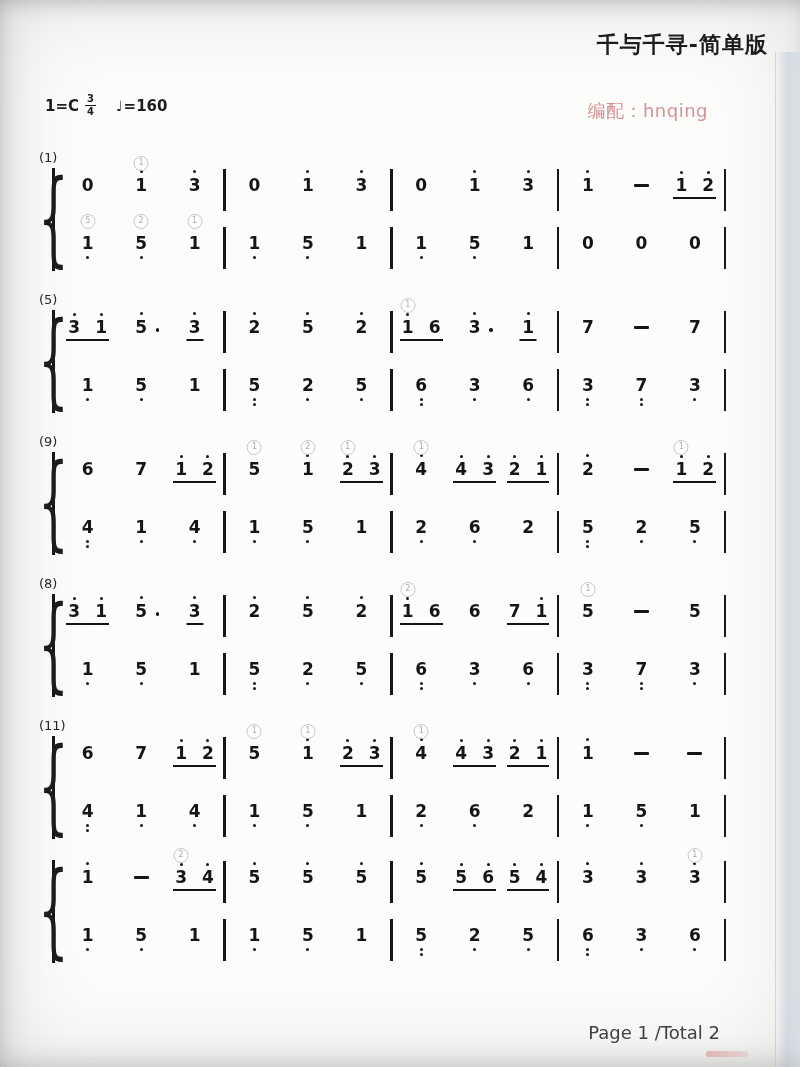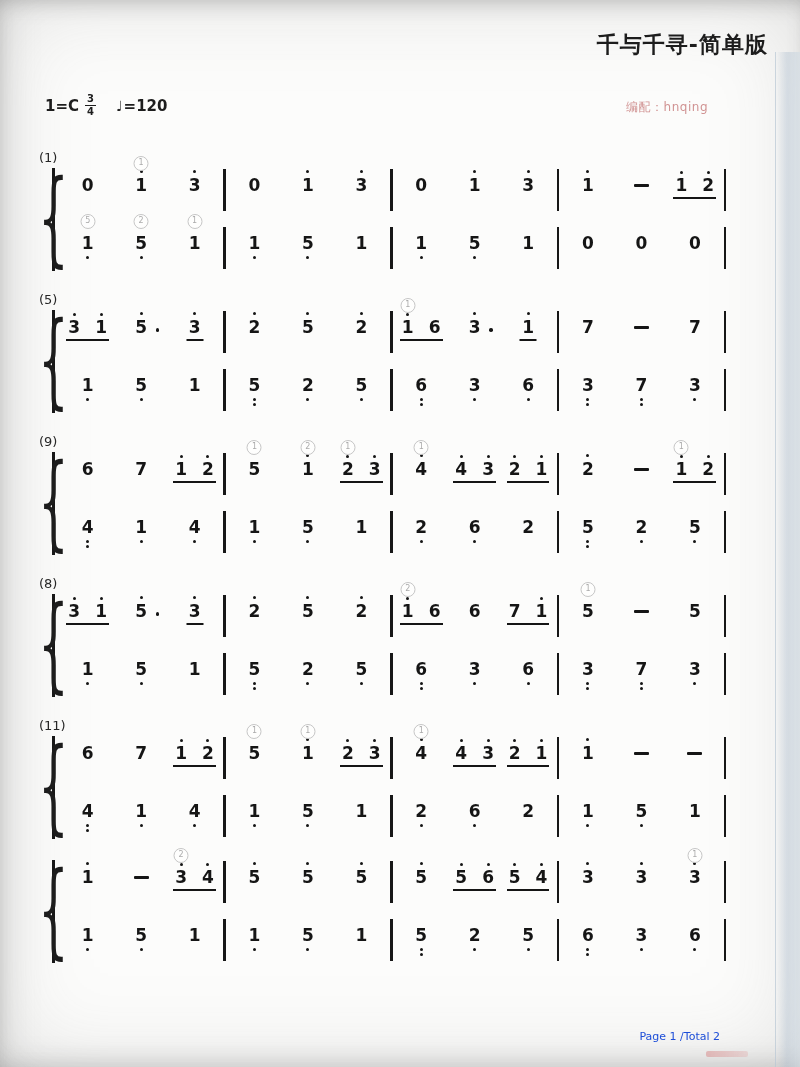--- a/index.html
+++ b/index.html
@@ -12,21 +12,21 @@
         background:linear-gradient(to right, rgba(185,200,214,0) 0%, rgba(168,186,204,.38) 45%, rgba(208,220,230,.55) 100%);
         border-left:1px solid rgba(160,178,195,.35);}
   .title{position:absolute;top:30px;left:8px;width:760px;text-align:right;margin:0;
         font-size:22px;font-weight:700;letter-spacing:1px;color:#1d1d1d;}
   .meta{position:absolute;left:45px;top:86px;font-size:15px;font-weight:600;color:#1d1d1d;display:flex;align-items:center;gap:4px;margin-top:8px;}
   .frac{display:inline-flex;flex-direction:column;align-items:center;line-height:1;margin:0 2px;}
   .frac .ft{font-size:10px;font-weight:700;border-bottom:1.3px solid #1d1d1d;padding:0 2px 1px;}
   .frac .fb{font-size:10px;font-weight:700;padding-top:1px;}
   .tempo{margin-left:14px;display:inline-flex;align-items:center;font-weight:600;}
   .tempo .nq{font-size:14px;margin-right:1px;}
-  .credit{position:absolute;right:92px;top:99px;font-size:12px;color:rgba(198,120,120,.8);letter-spacing:.5px;}
+  .credit{position:absolute;right:92px;top:99px;font-size:18px;color:rgba(198,120,120,.8);letter-spacing:.5px;}
   #score{position:absolute;left:38px;top:150px;width:688px;}
   .system{margin-bottom:21px;}
   .slabel{font-size:13px;color:#262626;margin:0 0 3px 1px;}
   .sbody{display:flex;align-items:stretch;}
   .brace{width:14px;flex:0 0 14px;font-family:"DejaVu Serif",serif;font-size:97px;line-height:99px;
          color:#1c1c1c;transform:scaleX(.5) scaleY(1.06);transform-origin:center left;}
   .sysbar{width:3px;flex:0 0 3px;background:#171717;margin-right:4px;}
   .rows{flex:1;display:flex;flex-direction:column;gap:14px;padding-top:1px;}
   .vrow{display:flex;align-items:flex-start;height:44px;}
   .measure{flex:1;display:flex;padding:0 2px;}
@@ -40,41 +40,41 @@
   .beam{position:absolute;left:0;right:0;top:27.5px;height:2px;background:#151515;}
   .beam.single{left:50%;right:auto;transform:translateX(-50%);width:17px;}
   .grp{display:flex;gap:15px;position:relative;padding:0 2px;}
   .gn{display:flex;flex-direction:column;align-items:center;position:relative;}
   .augdot{position:absolute;right:-8px;top:17px;width:3.5px;height:3.5px;border-radius:50%;background:#151515;}
   .fing{position:absolute;top:-13px;left:50%;transform:translateX(-50%);width:13px;height:13px;
         border:1px solid #c6c6c6;border-radius:50%;font-size:8px;line-height:12px;text-align:center;
         color:#ababab;background:rgba(255,255,255,.55);}
   .isdash{justify-content:flex-start;}
   .dashbar{margin-top:15px;width:15px;height:3px;background:#151515;border-radius:1px;}
-  .pageinfo{position:absolute;right:80px;bottom:24px;font-size:11px;color:#1d4ed8;}
+  .pageinfo{position:absolute;right:80px;bottom:24px;font-size:18px;color:#404040;}
   .wmark{position:absolute;right:52px;bottom:10px;width:42px;height:6px;border-radius:2px;
          background:linear-gradient(to right, rgba(215,140,140,.55), rgba(225,170,170,.35));filter:blur(.6px);}
 </style>
 </head>
 <body>
 
 <div class="page">
   <div class="edge-right"></div>
 
   <h1 class="title">千与千寻-简单版</h1>
 
   <div class="meta">
     <span>1=C</span>
     <span class="frac">
       <span class="ft">3</span>
       <span class="fb">4</span>
     </span>
     <span class="tempo">
       <span class="nq">♩</span>
-      <span>=120</span>
+      <span>=160</span>
     </span>
   </div>
 
   <div class="credit">编配：hnqing</div>
 
   <div id="score">
       <section class="system">
         <div class="slabel">(1)</div>
         <div class="sbody">
           <div class="brace">{</div>

